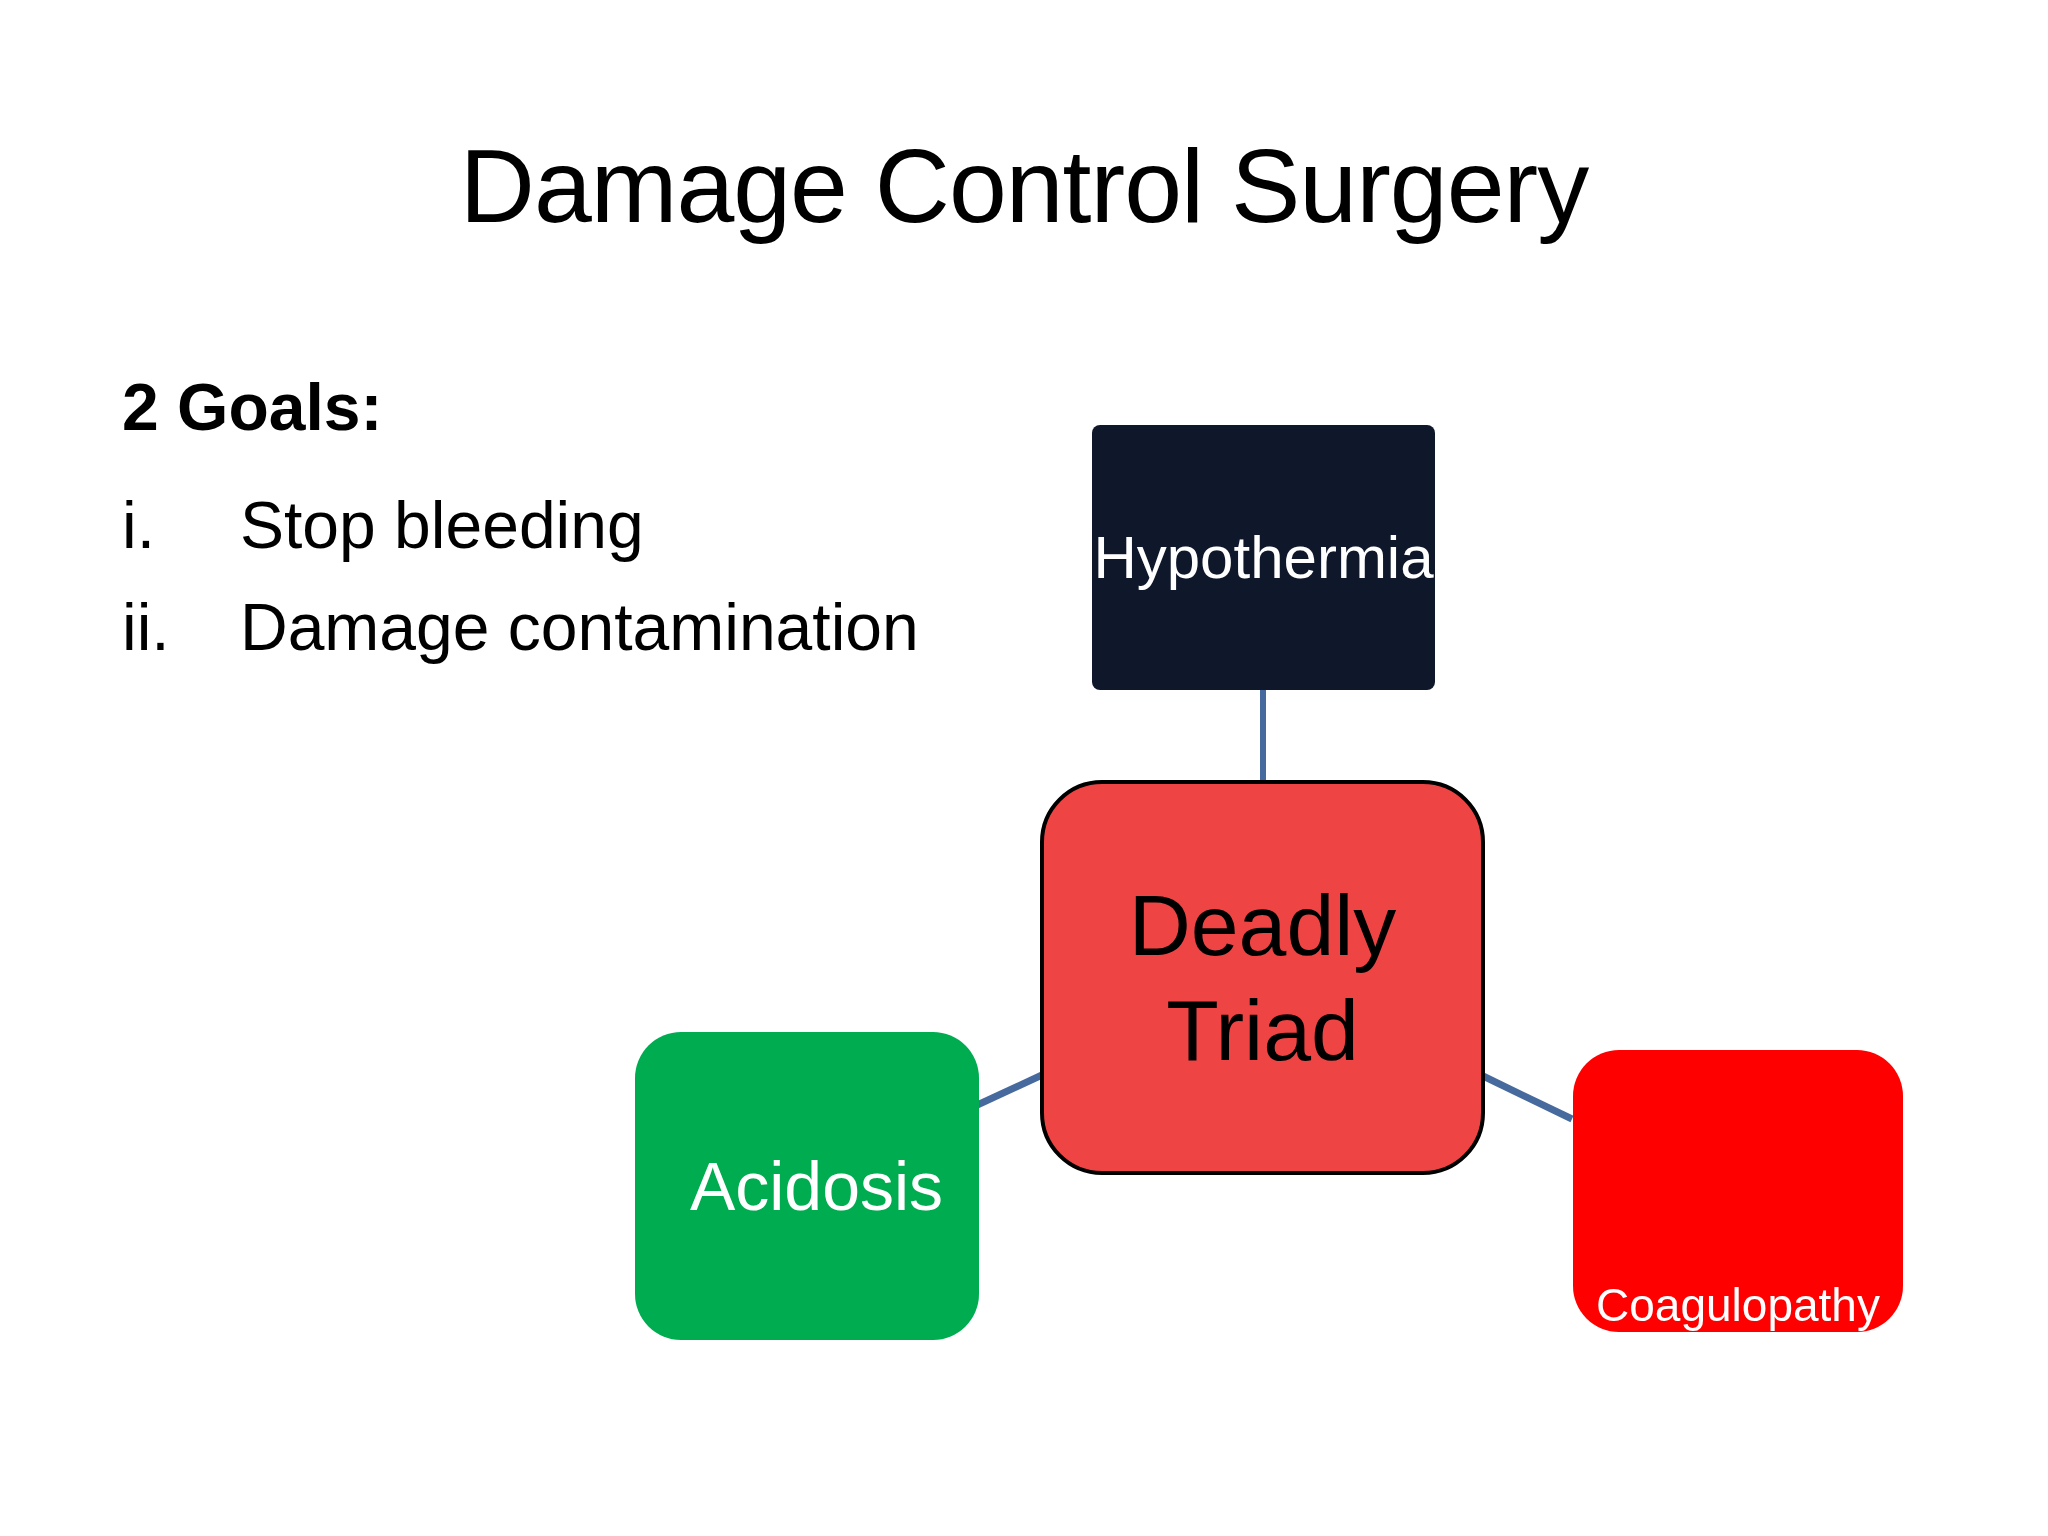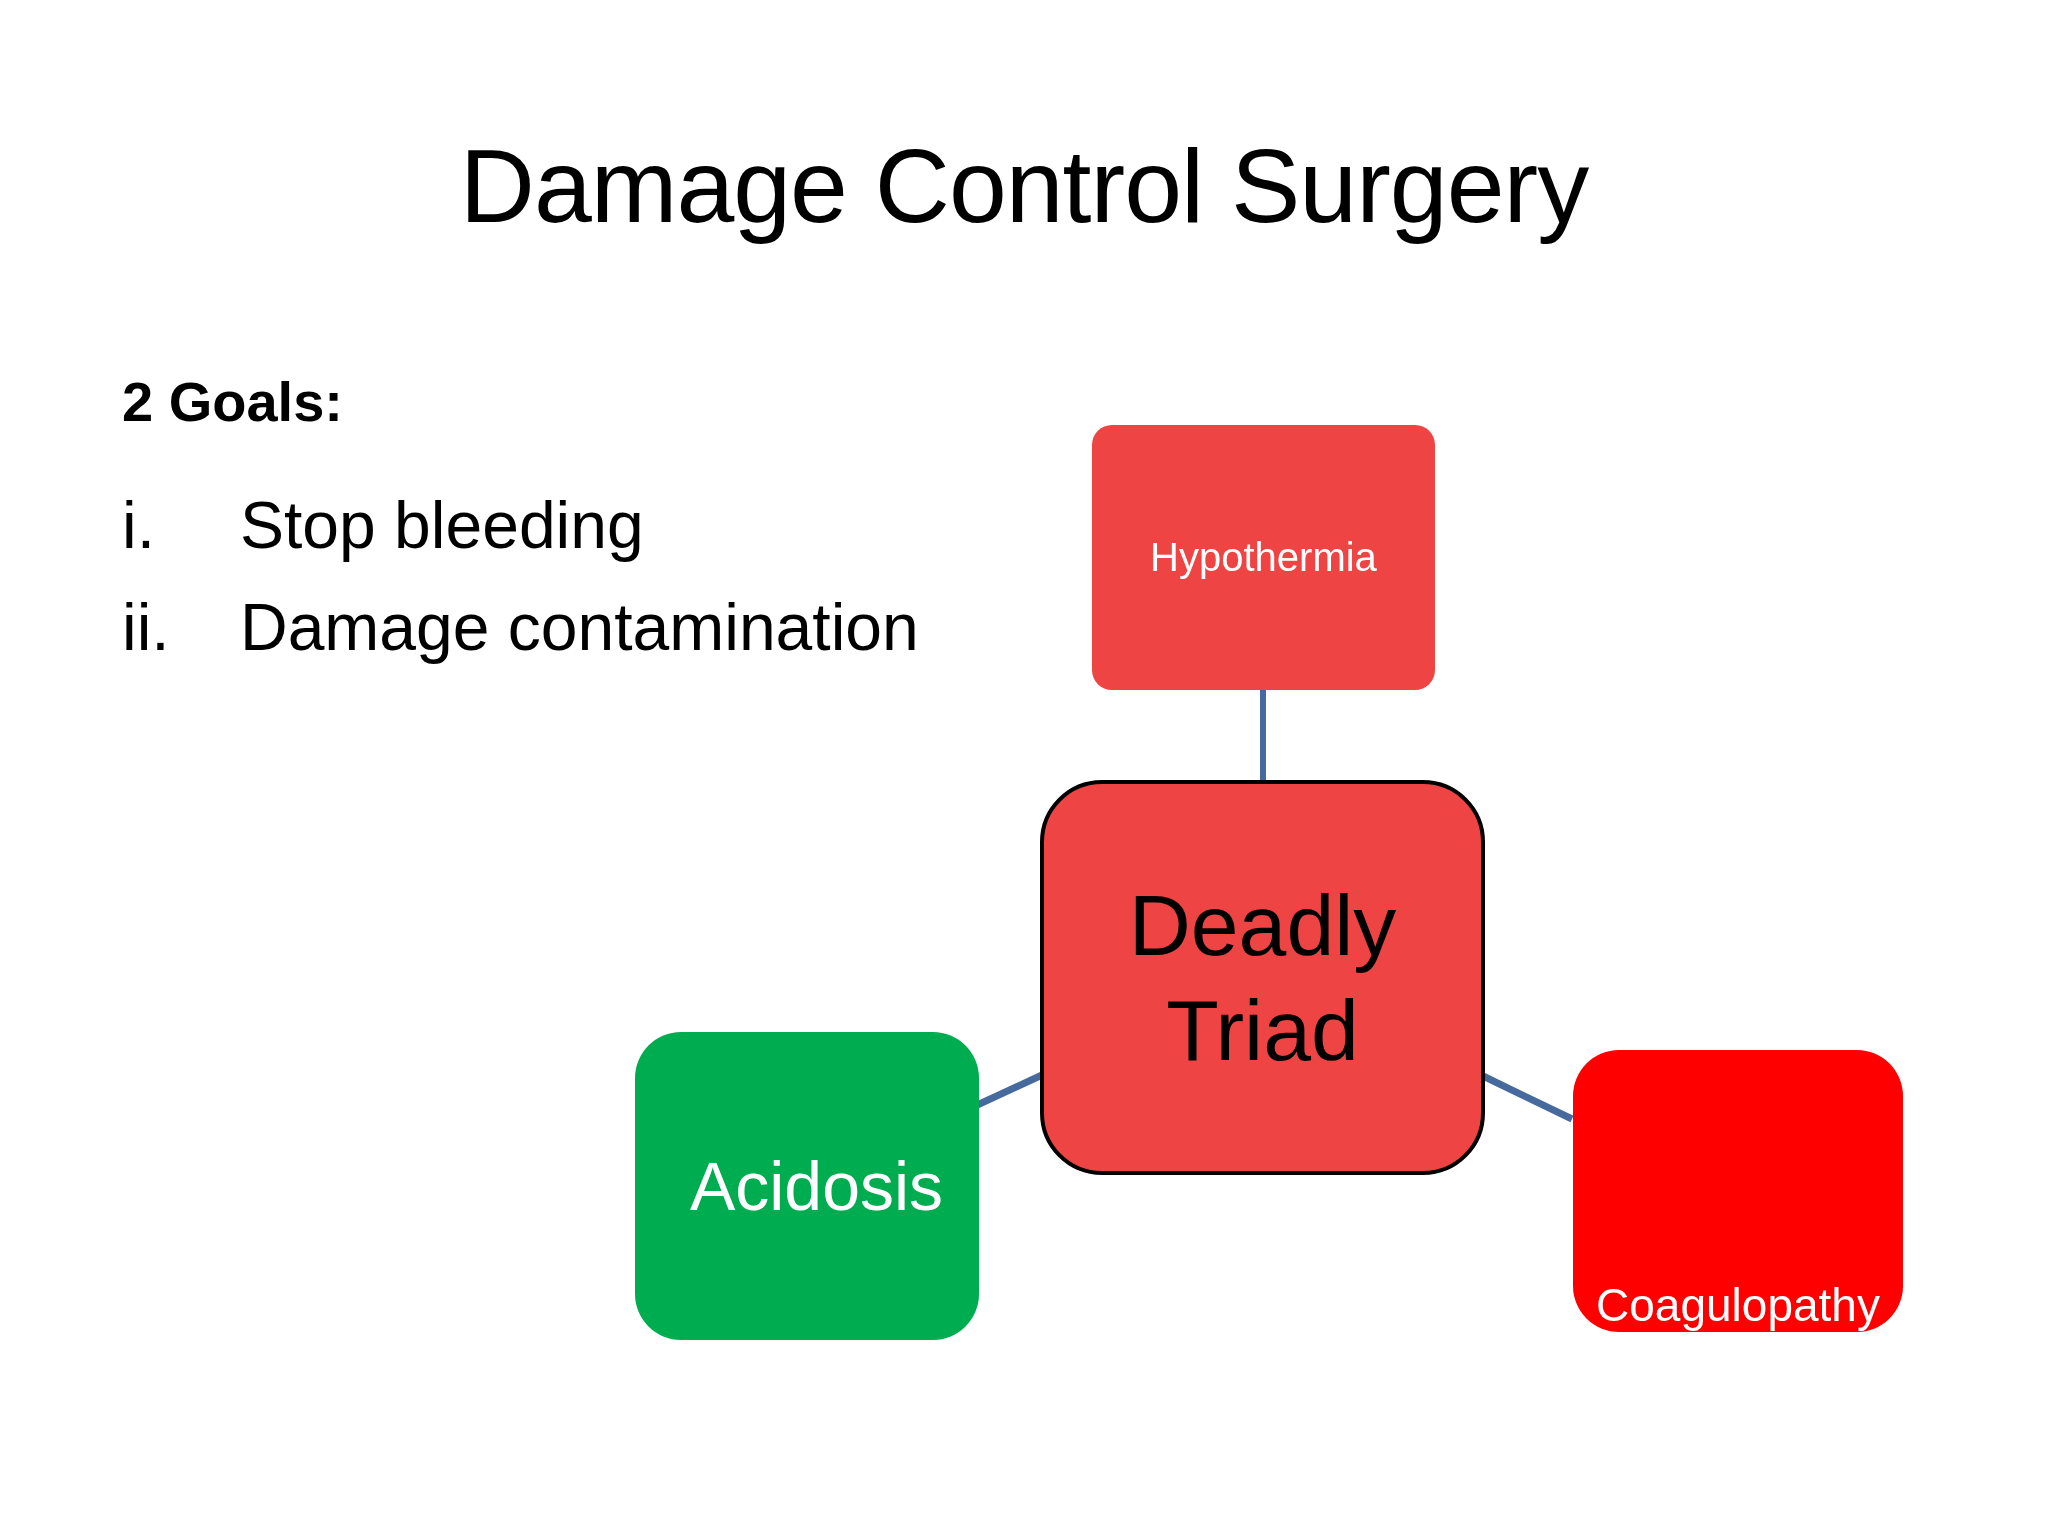--- a/index.html
+++ b/index.html
@@ -33,21 +33,21 @@
     line-height: 1.2;
     color: #000000;
     letter-spacing: -1px;
   }
 
   
   .goals-heading {
     position: absolute;
     left: 122px;
     top: 368px;
-    font-size: 56px;
+    font-size: 66px;
     font-weight: 700;
     line-height: 1.2;
     color: #000000;
   }
   .goals-list {
     position: absolute;
     left: 122px;
     top: 492px;
   }
   .goal-item {
@@ -76,23 +76,23 @@
     display: flex;
     flex-direction: column;
     align-items: center;
     justify-content: center;
     text-align: center;
     color: #ffffff;
   }
   .node-hypothermia {
     left: 1092px; top: 425px;
     width: 343px; height: 265px;
-    background: #ef4444;
-    border-radius: 20px;
-    font-size: 40px;
+    background: #0f172a;
+    border-radius: 8px;
+    font-size: 60px;
   }
   .node-center {
     left: 1040px; top: 780px;
     width: 445px; height: 395px;
     background: #ef4444;
     border: 4px solid #000000;
     border-radius: 62px;
     color: #000000;
     font-size: 86px;
     line-height: 1.22;

